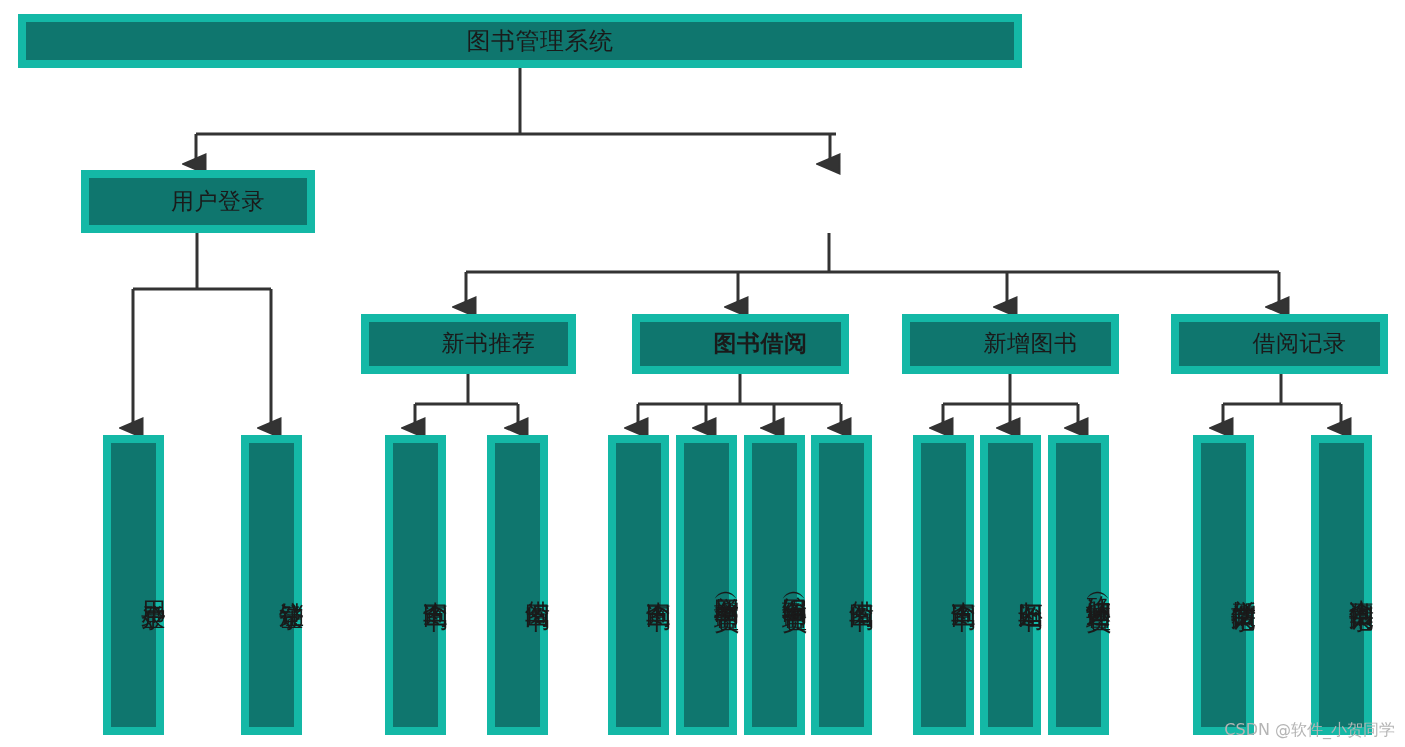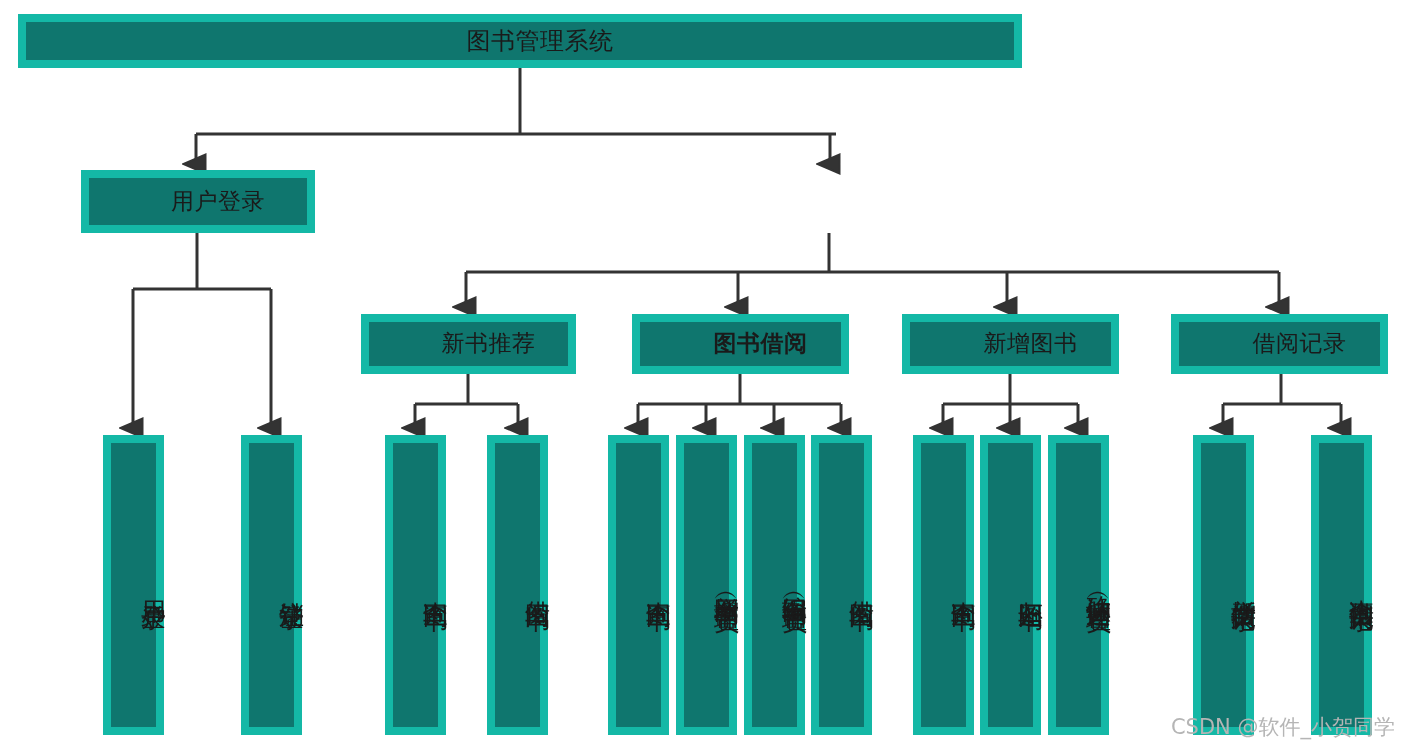--- a/index.html
+++ b/index.html
@@ -60,21 +60,21 @@
     white-space: nowrap;
     max-height: 100%;
   }
   .node.root .node-label {
     font-size: 24px;
   }
   #watermark {
     position: absolute;
     right: 10px;
     bottom: 6px;
-    font-size: 21px;
+    font-size: 16px;
     color: #b5b5b5;
     z-index: 5;
     white-space: nowrap;
     font-family: "DejaVu Sans", "Liberation Sans", sans-serif;
   }
 </style>
 </head>
 <body>
 
 <div id="diagram-root">

